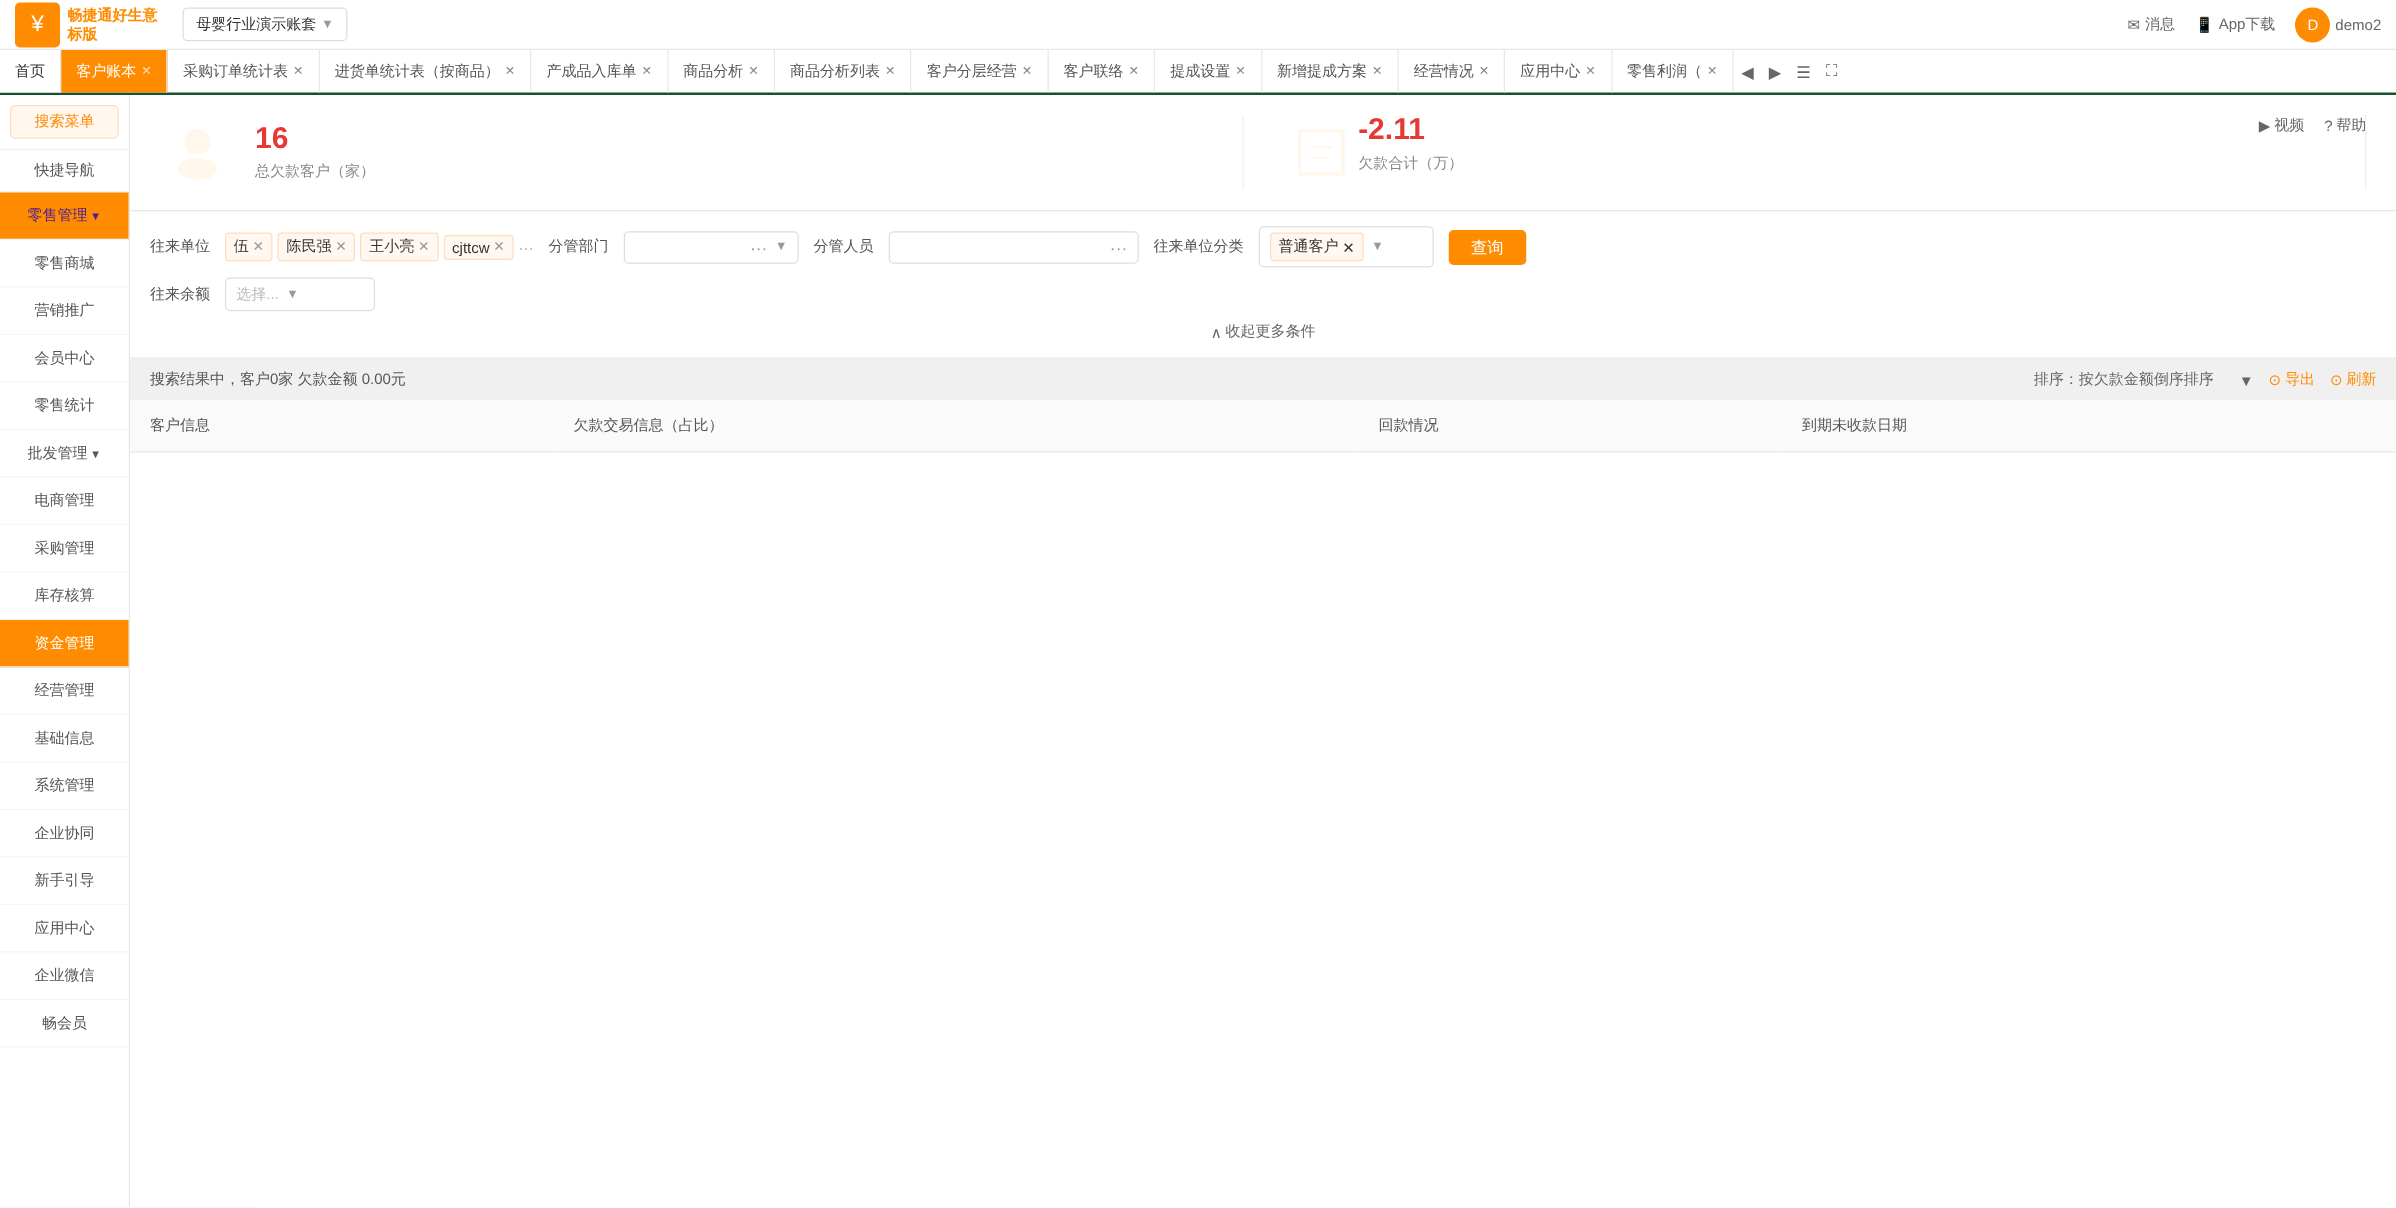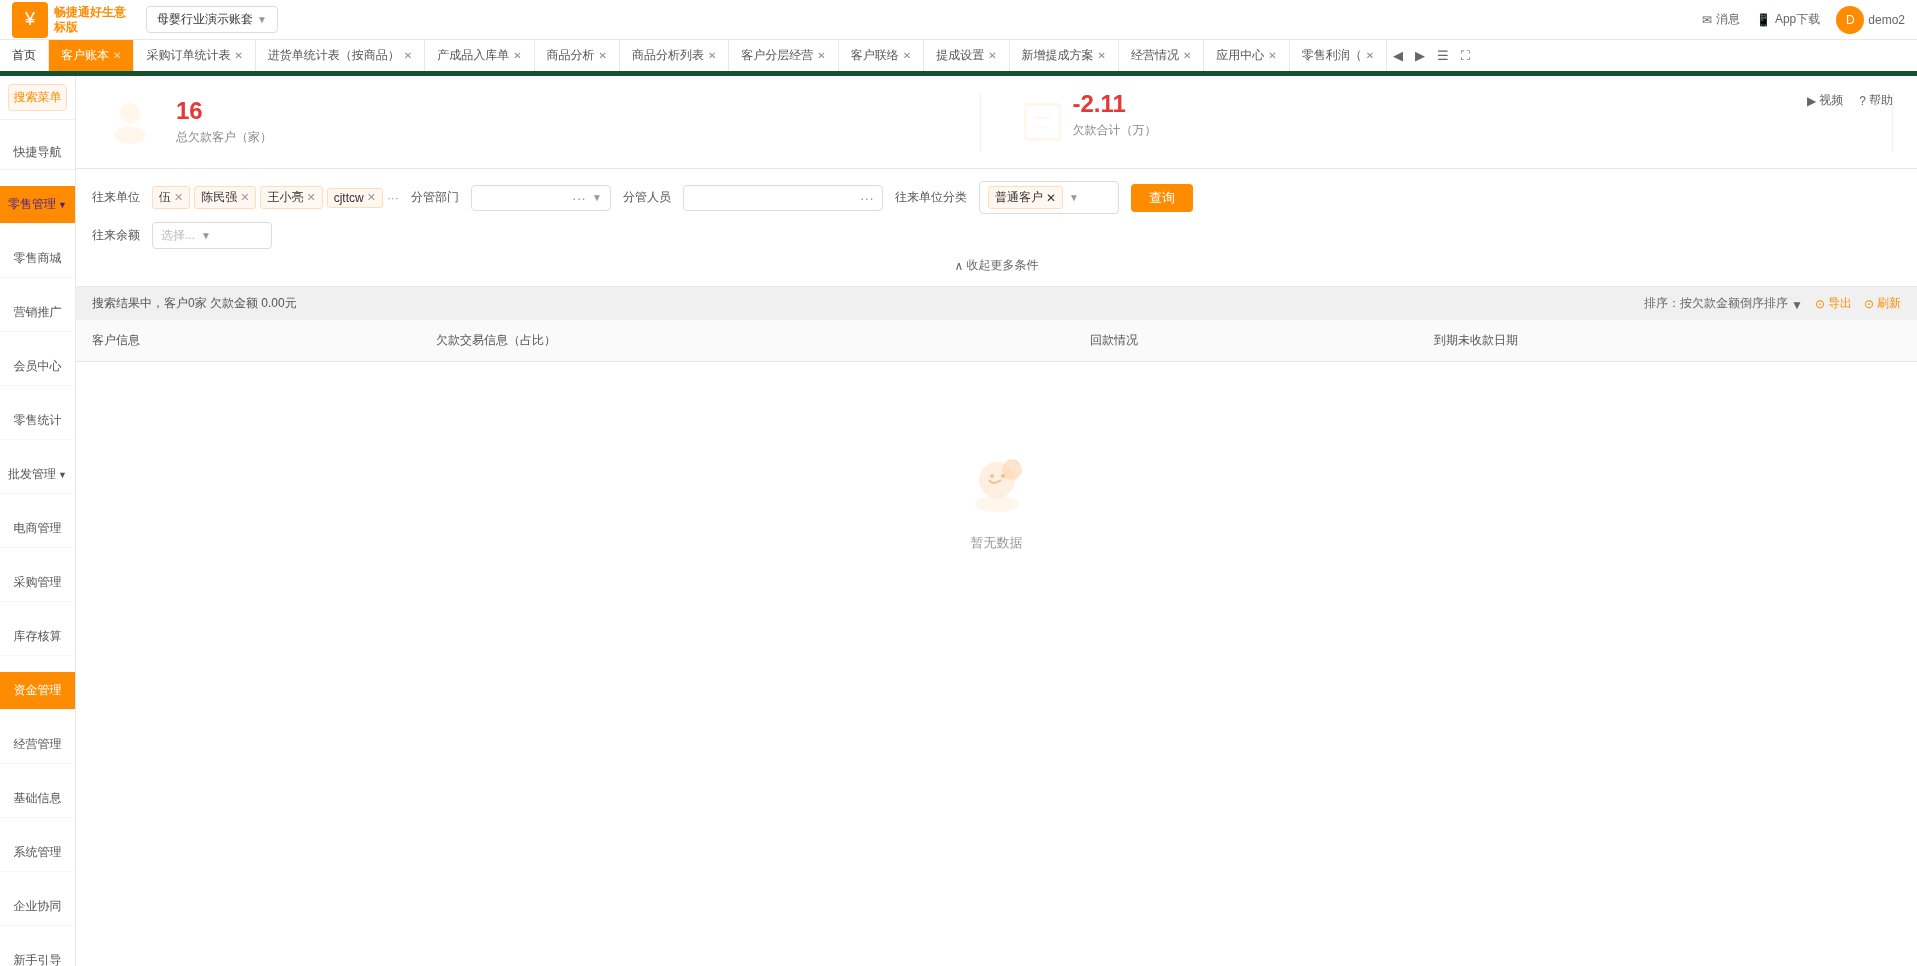--- a/index.html
+++ b/index.html
@@ -10,33 +10,33 @@
     .topbar-left { display: flex; align-items: center; gap: 8px; }
     .logo-area { display: flex; align-items: center; gap: 6px; }
     .logo-icon { width: 36px; height: 36px; background: #ff8c00; border-radius: 4px; display: flex; align-items: center; justify-content: center; color: white; font-size: 18px; }
     .logo-text { color: #ff8c00; font-size: 12px; font-weight: bold; line-height: 1.2; }
     .store-selector { display: flex; align-items: center; gap: 4px; padding: 4px 10px; border: 1px solid #ddd; border-radius: 4px; cursor: pointer; font-size: 12px; color: #333; margin-left: 12px; }
     .topbar-right { display: flex; align-items: center; gap: 16px; }
     .topbar-action { display: flex; align-items: center; gap: 4px; font-size: 12px; color: #666; cursor: pointer; }
     .avatar { width: 28px; height: 28px; border-radius: 50%; background: #ff8c00; display: flex; align-items: center; justify-content: center; color: white; font-size: 12px; }
 
     
-    .tabs-bar { background: #fff; height: 36px; display: flex; align-items: center; border-bottom: 5px solid #14532d; flex-shrink: 0; overflow: hidden; }
+    .tabs-bar { background: #fff; height: 36px; display: flex; align-items: center; border-bottom: 2px solid #14532d; flex-shrink: 0; overflow: hidden; }
     .tab-item { height: 36px; padding: 0 12px; display: flex; align-items: center; gap: 4px; font-size: 12px; color: #555; cursor: pointer; border-right: 1px solid #e8e8e8; white-space: nowrap; flex-shrink: 0; position: relative; }
     .tab-item.home { background: #fff; color: #333; }
     .tab-item.active { background: #ff8c00; color: #fff; }
     .tab-item .close-icon { font-size: 10px; cursor: pointer; opacity: 0.7; }
     .tab-item.active .close-icon { color: #fff; }
     .tabs-nav-btn { padding: 0 6px; height: 36px; display: flex; align-items: center; cursor: pointer; color: #666; flex-shrink: 0; }
 
     
     .main-layout { display: flex; flex: 1; overflow: hidden; }
 
     
-    .sidebar { width: 76px; background: #fff; border-right: 1px solid #e8e8e8; display: flex; flex-direction: column; flex-shrink: 0; overflow-y: auto; gap: 16px; }
+    .sidebar { width: 104px; background: #fff; border-right: 1px solid #e8e8e8; display: flex; flex-direction: column; flex-shrink: 0; overflow-y: auto; }
     .sidebar-search { padding: 8px; border-bottom: 1px solid #f0f0f0; }
     .sidebar-search-btn { width: 100%; background: #fff7f0; border: 1px solid #ffddbb; border-radius: 4px; padding: 4px 0; color: #ff8c00; font-size: 12px; text-align: center; cursor: pointer; }
     .sidebar-nav-btn { padding: 8px; text-align: center; font-size: 12px; color: #555; cursor: pointer; border-bottom: 1px solid #f0f0f0; }
     .sidebar-item { padding: 10px 4px; text-align: center; font-size: 12px; color: #555; cursor: pointer; border-bottom: 1px solid #f5f5f5; transition: color 0.2s; }
     .sidebar-item.active { background: #ff8c00; color: #4c1d95; }
     .sidebar-item.has-arrow { display: flex; align-items: center; justify-content: center; gap: 2px; }
 
     
     .content { flex: 1; display: flex; flex-direction: column; overflow: hidden; background: #f5f5f5; }
 
@@ -68,21 +68,21 @@
     .filter-input { border: 1px solid #ddd; border-radius: 4px; padding: 4px 8px; font-size: 12px; color: #333; background: #fff; display: flex; align-items: center; gap: 6px; cursor: pointer; min-width: 120px; }
     .filter-dots { color: #999; cursor: pointer; font-size: 14px; display: flex; align-items: center; }
     .filter-class-tag { background: #fff7f0; border: 1px solid #ffddbb; border-radius: 3px; padding: 2px 6px; font-size: 12px; color: #333; display: flex; align-items: center; gap: 3px; }
     .btn-query { background: #ff8c00; color: #fff; border: none; border-radius: 4px; padding: 5px 18px; font-size: 13px; cursor: pointer; }
     .collapse-btn { display: flex; align-items: center; justify-content: center; gap: 3px; font-size: 12px; color: #666; cursor: pointer; margin: 4px auto 0; }
 
     
     .results-bar { background: #f0f0f0; padding: 8px 16px; display: flex; align-items: center; justify-content: space-between; flex-shrink: 0; }
     .results-info { font-size: 12px; color: #555; }
     .results-actions { display: flex; align-items: center; gap: 12px; font-size: 12px; color: #666; }
-    .sort-btn { display: flex; align-items: flex-end; gap: 3px; cursor: pointer; }
+    .sort-btn { display: flex; align-items: flex-end; gap: 20px; cursor: pointer; }
     .action-btn { display: flex; align-items: center; gap: 3px; cursor: pointer; color: #ff8c00; }
 
     
     .table-container { flex: 1; overflow: auto; background: #fff; }
     .data-table { width: 100%; border-collapse: collapse; }
     .data-table th { background: #fafafa; padding: 12px 16px; text-align: left; font-size: 12px; color: #555; font-weight: normal; border-bottom: 1px solid #e8e8e8; position: sticky; top: 0; z-index: 1; }
 
     
     .empty-state { display: flex; flex-direction: column; align-items: center; justify-content: center; padding: 80px 0; }
     .empty-icon { width: 80px; height: 80px; margin-bottom: 12px; opacity: 0.6; }
@@ -384,30 +384,16 @@
             <th>客户信息</th>
             <th>欠款交易信息（占比）</th>
             <th>回款情况</th>
             <th>到期未收款日期</th>
           </tr>
         </thead>
         <tbody>
         </tbody>
       </table>
 
-      <div class="empty-state">
-        <div class="empty-icon">
-          <svg viewBox="0 0 80 80" fill="none" xmlns="http://www.w3.org/2000/svg">
-            <circle cx="40" cy="38" r="18" fill="#ffcc99" opacity="0.5"></circle>
-            <ellipse cx="40" cy="62" rx="22" ry="8" fill="#ffcc99" opacity="0.3"></ellipse>
-            <circle cx="55" cy="28" r="10" fill="#ffaa66" opacity="0.5"></circle>
-            <path d="M32 38 Q36 44 44 38" stroke="#cc6600" stroke-width="2" fill="none" opacity="0.6"></path>
-            <circle cx="35" cy="34" r="2" fill="#cc6600" opacity="0.6"></circle>
-            <circle cx="46" cy="34" r="2" fill="#cc6600" opacity="0.6"></circle>
-            <path d="M50 20 Q58 15 62 22" stroke="#ffaa66" stroke-width="1.5" fill="none" opacity="0.5"></path>
-          </svg>
-        </div>
-        <span class="empty-text">暂无数据</span>
-      </div>
     </div>
 
   </div>
 </div>
 
 </body></html>

